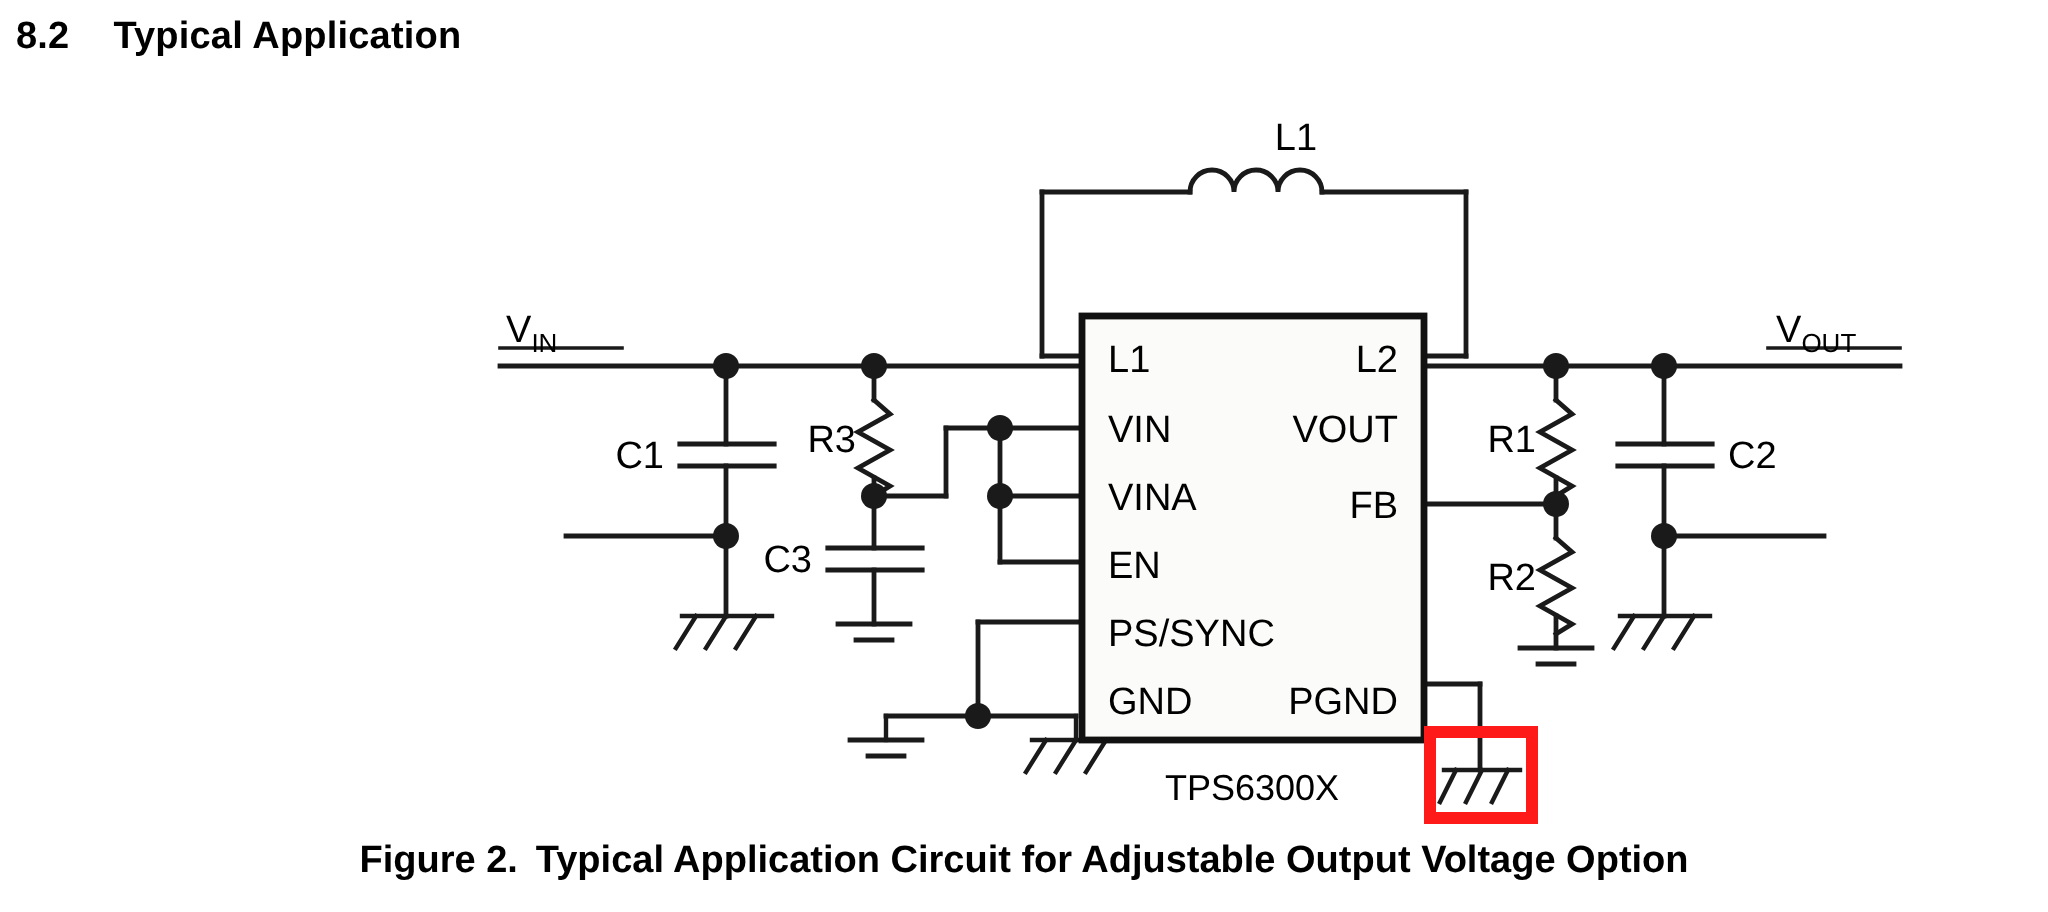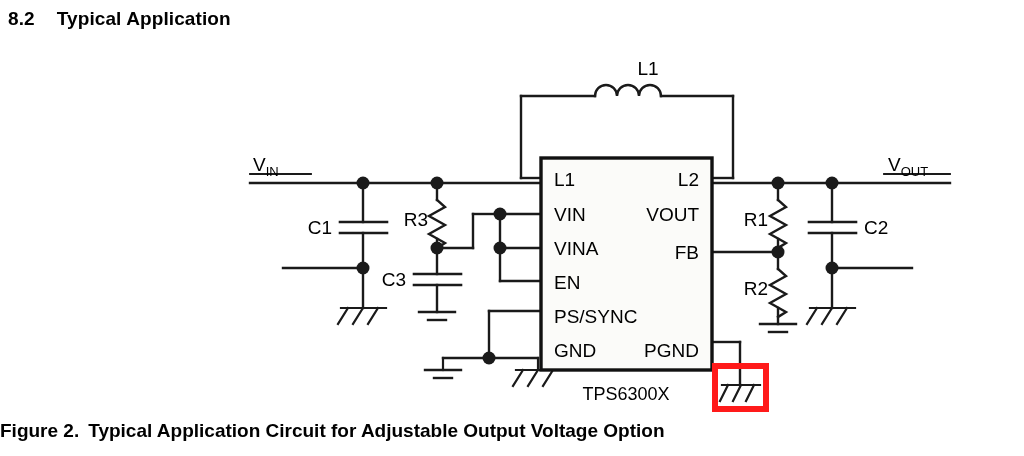--- a/index.html
+++ b/index.html
@@ -12,21 +12,21 @@
 
   .section-heading{
     position:absolute;left:8px;top:8px;
     font-size:19px;font-weight:bold;letter-spacing:0.1px;
     white-space:nowrap;
   }
   .section-heading .num{display:inline-block;margin-right:22px;}
 
   .figure-caption{
     position:absolute;left:0;top:420px;width:1024px;
-    font-size:19px;font-weight:bold;
+    text-align:center;font-size:19px;font-weight:bold;
     white-space:nowrap;
   }
   .figure-caption .fignum{margin-right:9px;}
 
   #schematic{position:absolute;left:0;top:40px;width:1024px;height:380px;}
   svg{display:block;}
 
   .lbl{font-family:"Liberation Sans", sans-serif;font-size:19px;fill:#000;}
   .pinlbl{font-family:"Liberation Sans", sans-serif;font-size:19px;fill:#000;}
   .partlbl{font-family:"Liberation Sans", sans-serif;font-size:19px;fill:#000;}

